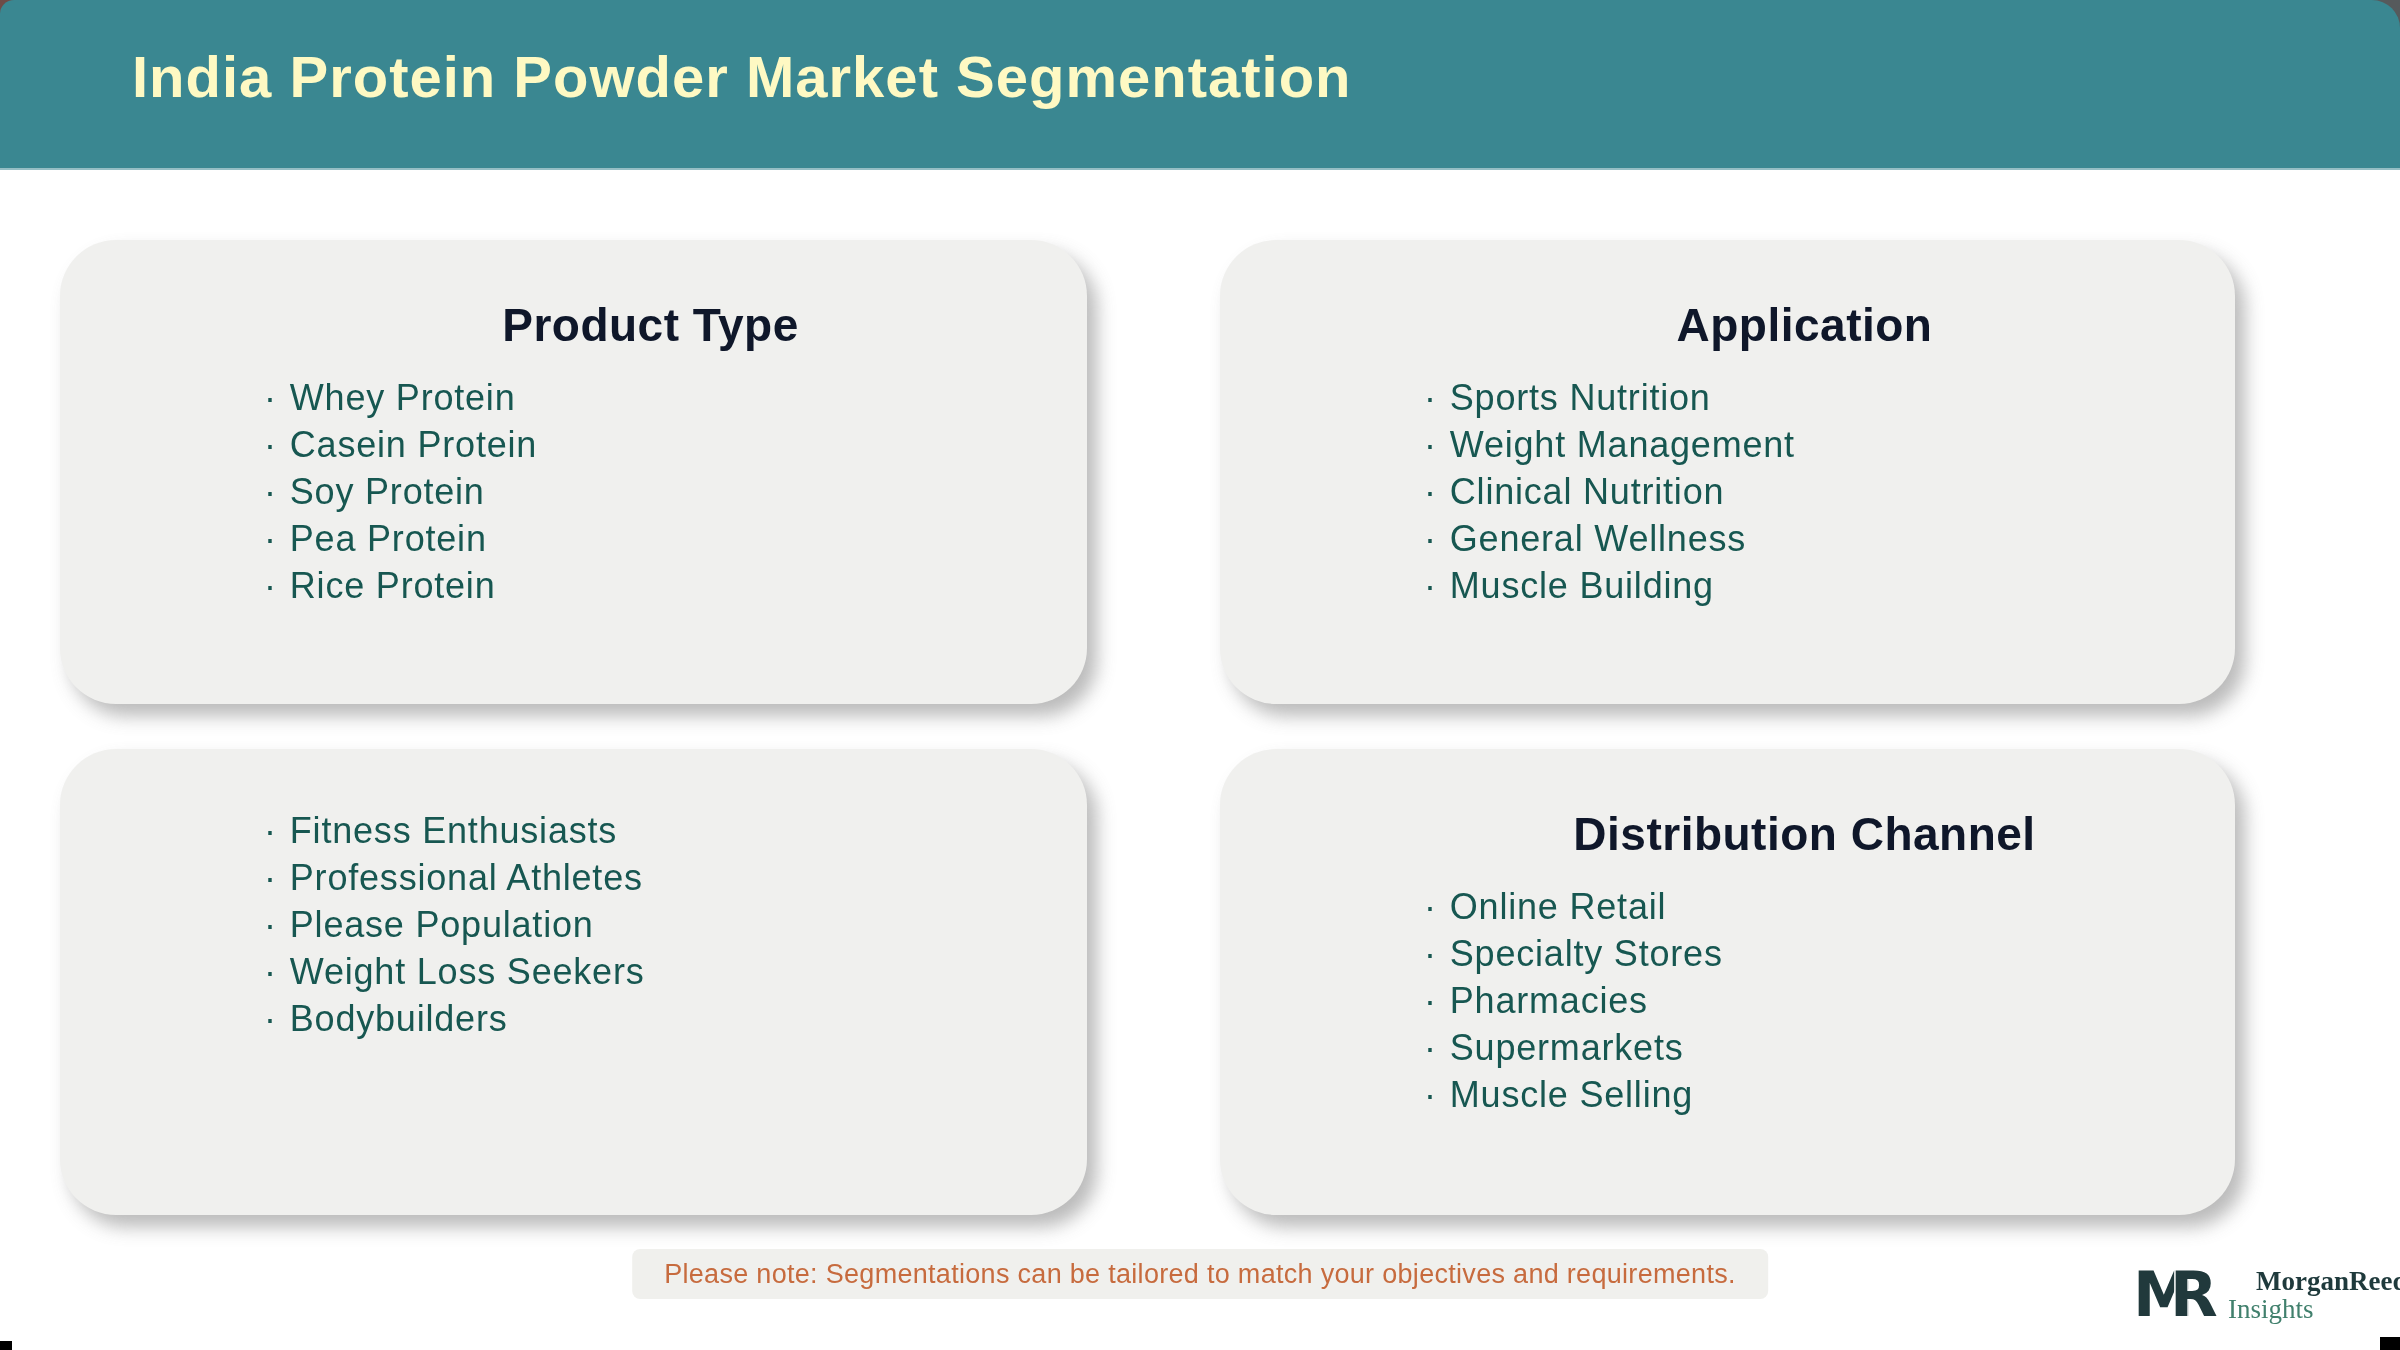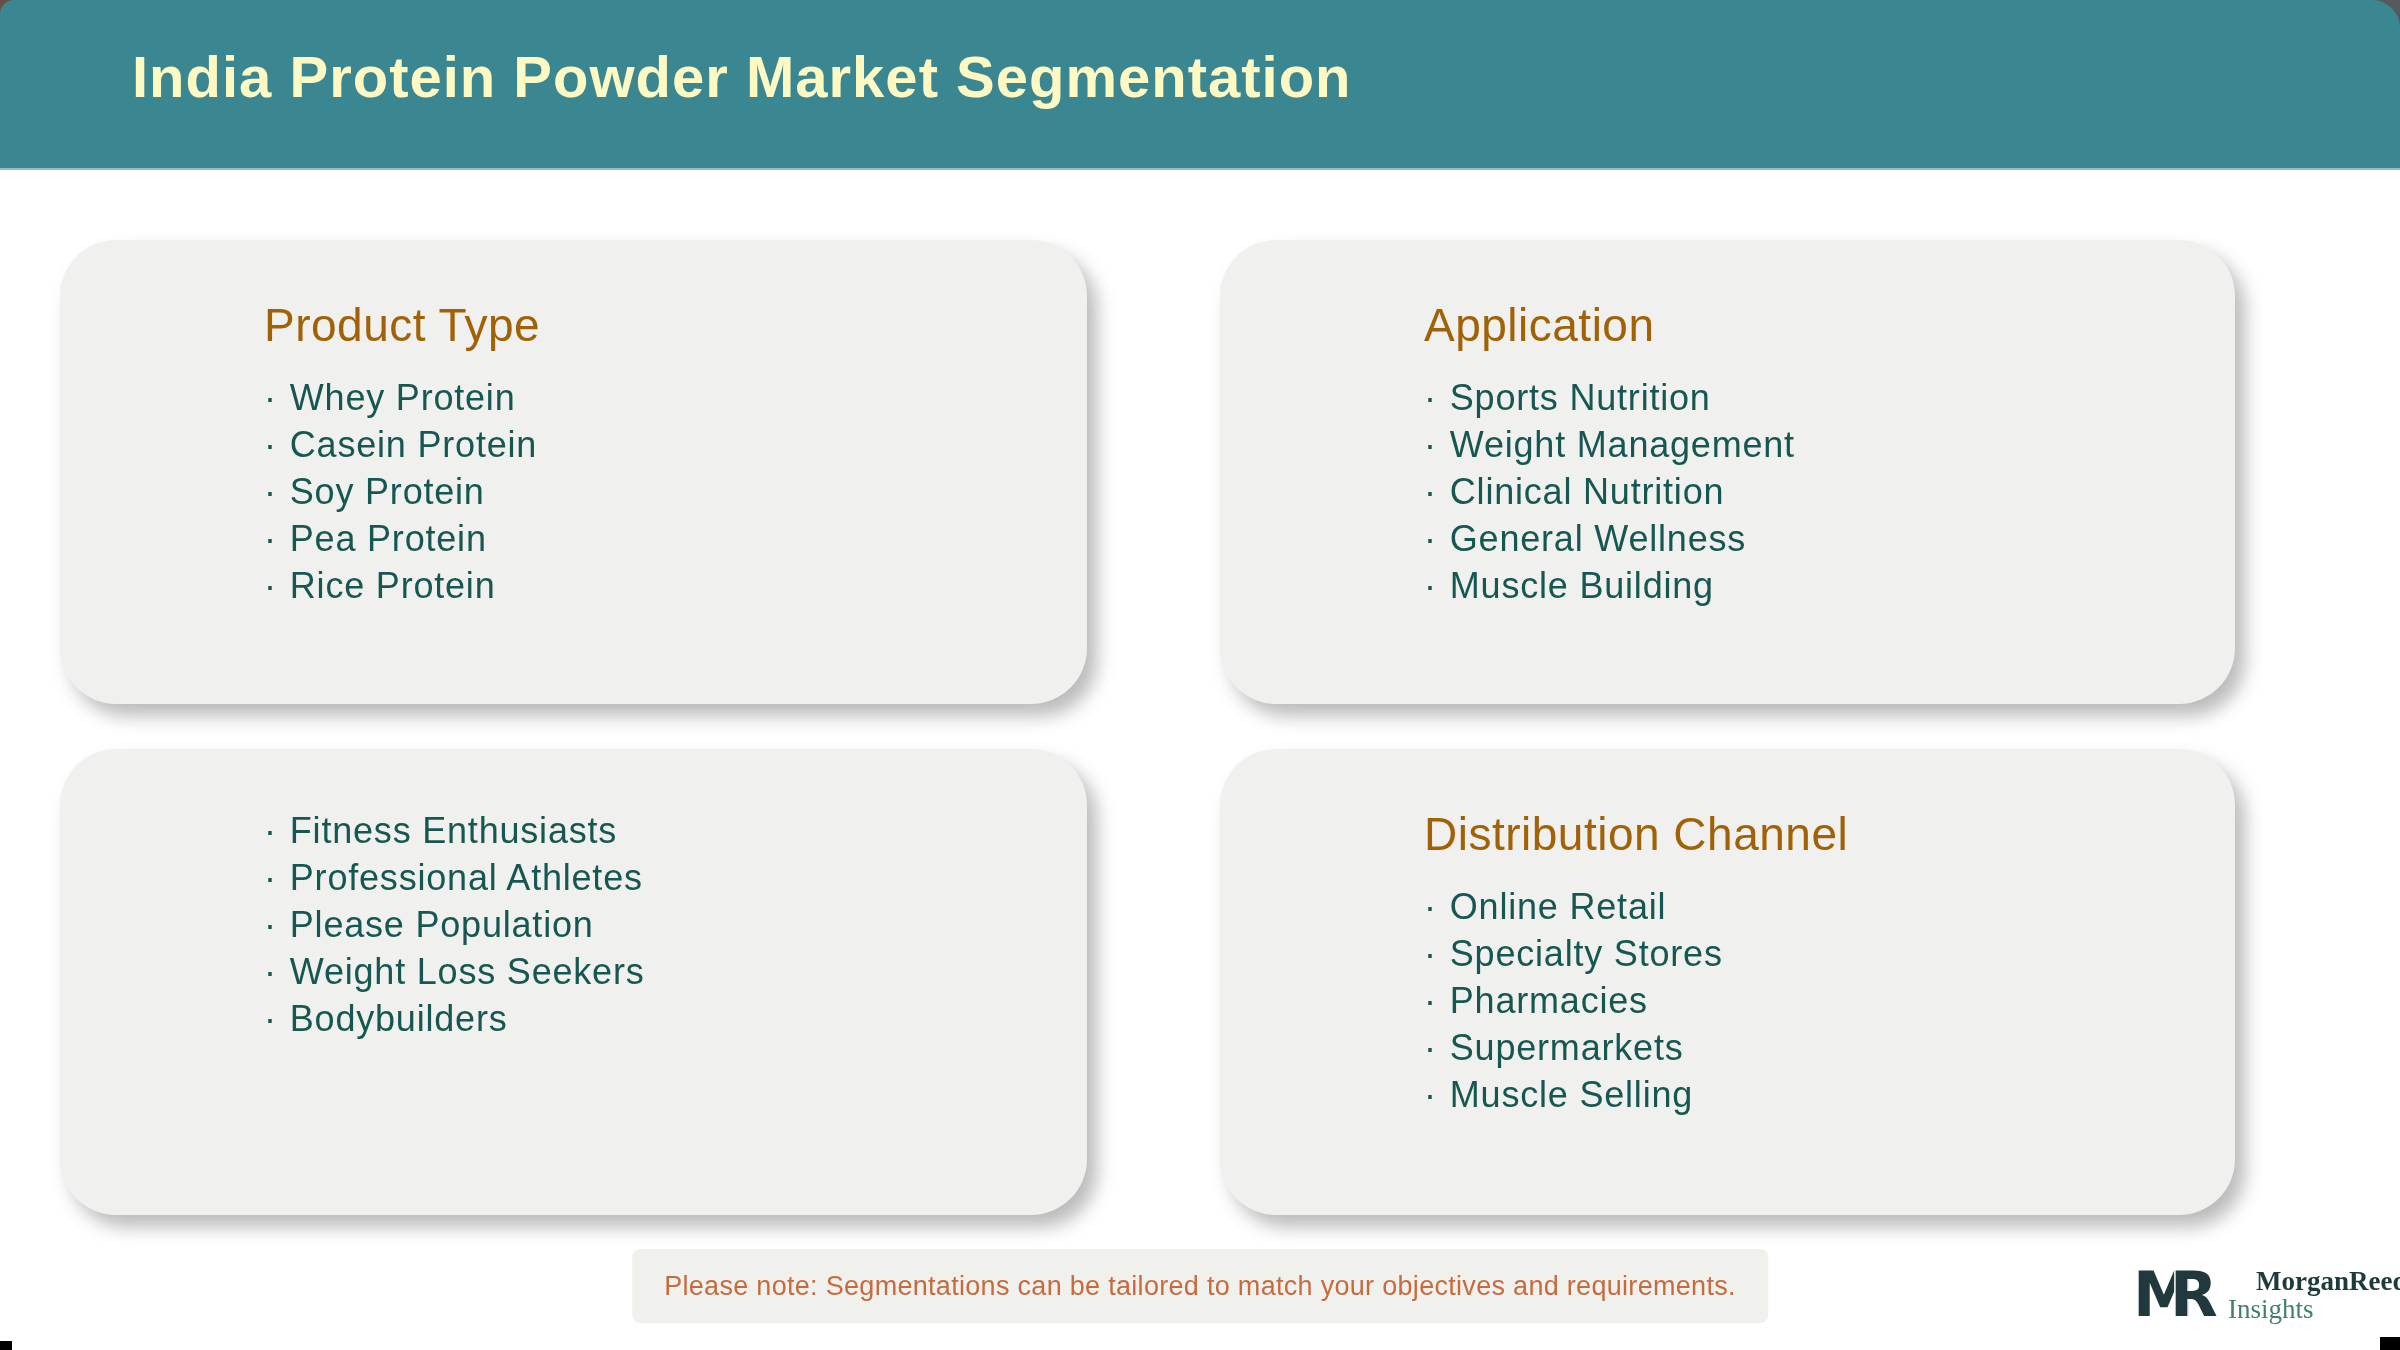--- a/index.html
+++ b/index.html
@@ -66,25 +66,26 @@
   }
   .card {
     background: #f0f0ee;
     border-radius: 56px;
     box-shadow: 10px 12px 18px rgba(105, 105, 105, 0.45);
     box-sizing: border-box;
     padding: 58px 50px 0 204px;
   }
   .card-title {
     font-size: 46px;
-    font-weight: normal;
-    color: #a16207;
+    font-weight: bold;
+    color: #0f172a;
     letter-spacing: 0.5px;
     line-height: 54px;
     margin: 0 0 22px 0;
+    text-align: center;
   }
   .card-list {
     list-style: none;
     margin: 0;
     padding: 0;
   }
   .card-list li {
     font-size: 36px;
     letter-spacing: 0.8px;
     color: #175751;
@@ -101,21 +102,21 @@
   .note-banner {
     position: absolute;
     top: 1249px;
     left: 50%;
     transform: translateX(-50%);
     height: 50px;
     background: #f0f0ed;
     border-radius: 8px;
     display: flex;
     align-items: center;
-    padding: 12px 32px;
+    padding: 0 32px;
     z-index: 2;
     white-space: nowrap;
   }
   .note-banner .note-text {
     color: #c76b3e;
     font-size: 27px;
     letter-spacing: 0.3px;
   }
 
   .source-line {

